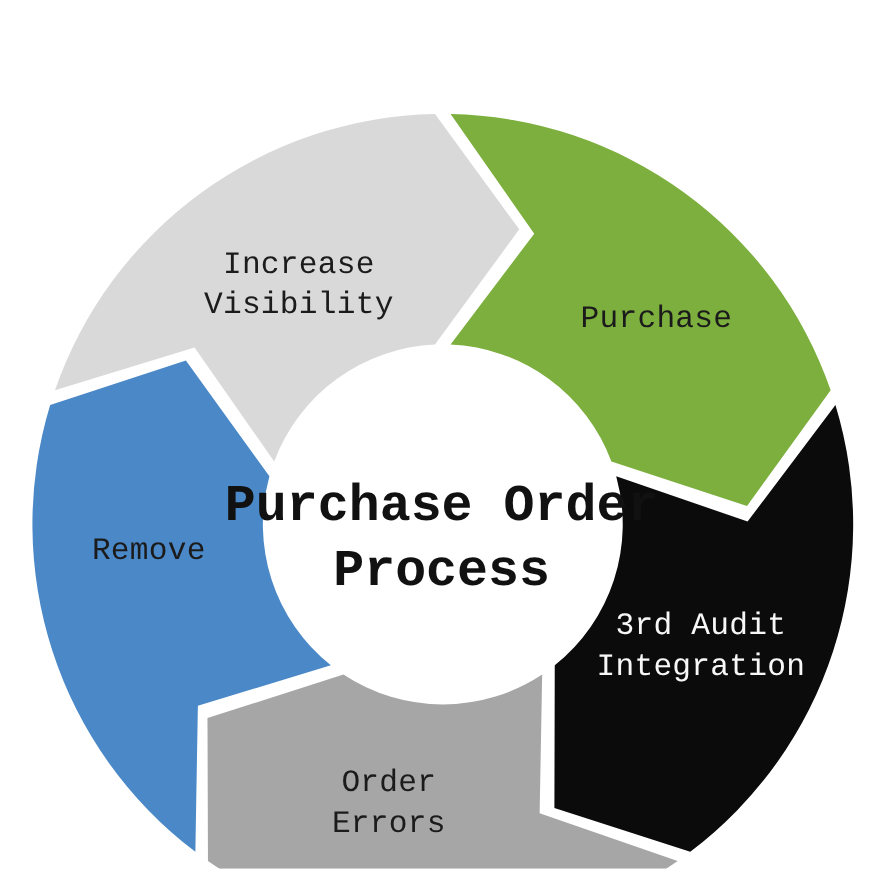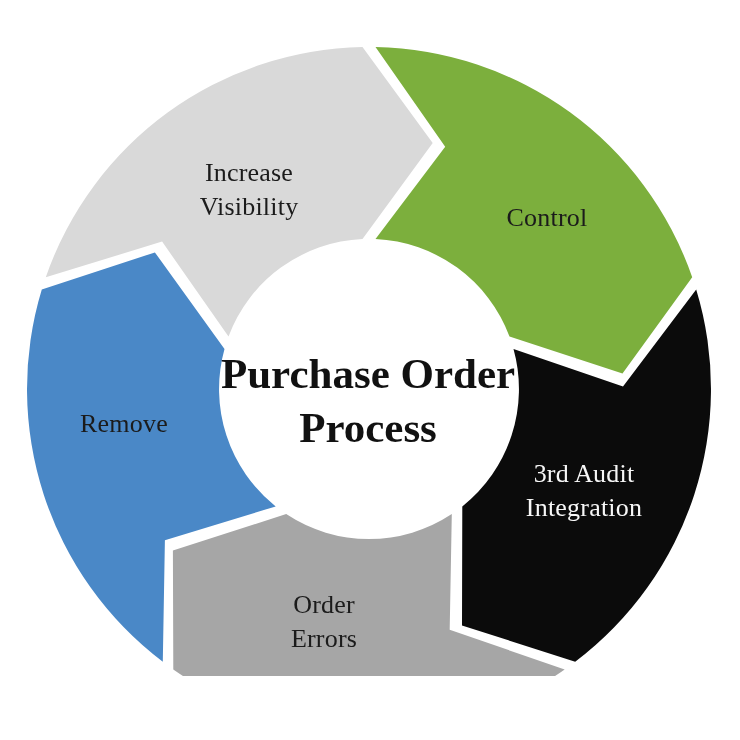--- a/index.html
+++ b/index.html
@@ -2,21 +2,22 @@
 <html><head>
 <meta charset="utf-8">
 <style>
   html, body { margin: 0; padding: 0; background: #ffffff; }
   .canvas {
     position: relative;
     width: 740px;
     height: 676px;
     background: #ffffff;
     overflow: hidden;
-    font-family: Liberation Serif, serif;
+    font-family: Liberation Mono, monospace;
+    margin-top: 48px;
   }
   .canvas svg { position: absolute; left: 0; top: 0; display: block; }
   .seg-label {
     position: absolute;
     transform: translate(-50%, -50%);
     text-align: center;
     font-size: 26px;
     line-height: 1.3;
     letter-spacing: 0.2px;
     white-space: nowrap;
@@ -44,34 +45,34 @@
     <path d="M564.7,669.5 A342 342 0 0 1 173.3,669.5 L172.9,550.4 L286.2,514.1 A150 150 0 0 0 451.8,514.1 L449.7,629.8 Z" fill="#a6a6a6"></path>
     <path d="M162.8,661.8 A342 342 0 0 1 41.8,289.5 L154.9,252.4 L224.5,348.9 A150 150 0 0 0 275.7,506.4 L164.9,540.2 Z" fill="#4a88c7"></path>
   </svg>
 
   <div class="seg-label" style="left: 249px; top: 190px; color: rgb(27, 27, 27);">
     <div>Increase</div>
     <div>Visibility</div>
   </div>
 
   <div class="seg-label" style="left: 547px; top: 218px; color: rgb(27, 27, 27);">
-    <div>Control</div>
+    <div>Purchase</div>
   </div>
 
   <div class="seg-label" style="left: 584px; top: 491px; color: rgb(247, 247, 247);">
     <div>3rd Audit</div>
     <div>Integration</div>
   </div>
 
   <div class="seg-label" style="left: 324px; top: 622px; color: rgb(27, 27, 27);">
     <div>Order</div>
     <div>Errors</div>
   </div>
 
-  <div class="seg-label" style="left: 124px; top: 424px; color: rgb(27, 27, 27);">
+  <div class="seg-label" style="left: 124px; top: 412px; color: rgb(27, 27, 27);">
     <div>Remove</div>
   </div>
 
   <div class="center-title" style="left: 368px; top: 401px; color: rgb(17, 17, 17);">
     <div>Purchase Order</div>
     <div>Process</div>
   </div>
 
 </div>
 

